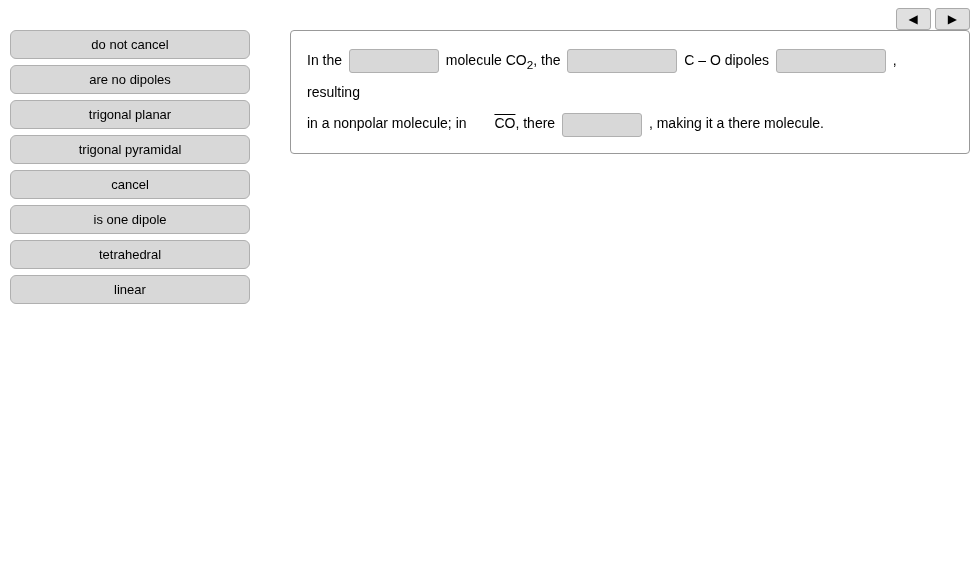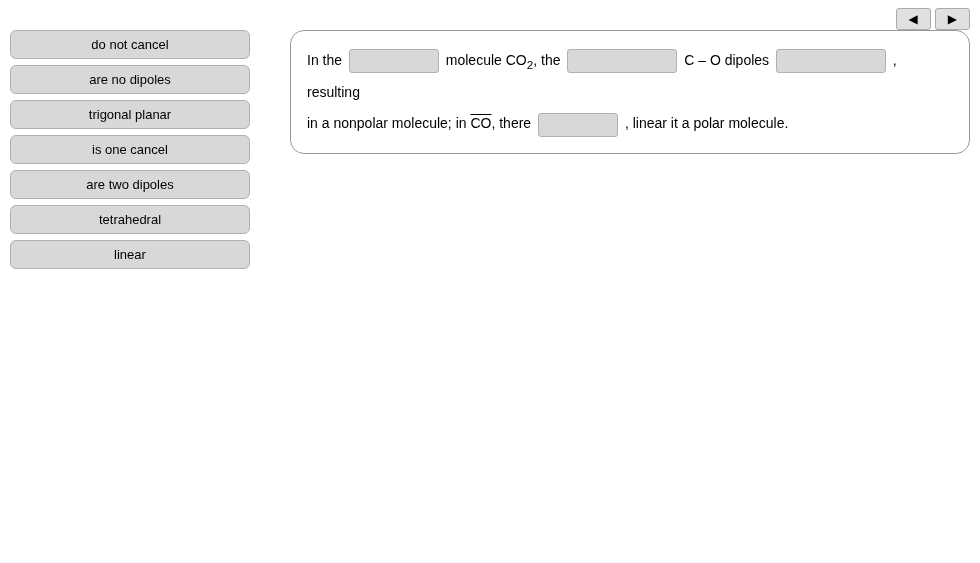--- a/index.html
+++ b/index.html
@@ -48,21 +48,21 @@
       width: 240px;
     }
 
     .right-panel {
       flex: 1;
       padding-top: 20px;
     }
 
     .question-box {
       border: 1px solid #999999;
-      border-radius: 14px;
+      border-radius: 4px;
       padding: 14px 16px;
       line-height: 2.2;
       font-size: 14px;
       background: #ffffff;
     }
 
     .drop-zone {
       display: inline-block;
       width: 90px;
       height: 24px;
@@ -106,35 +106,36 @@
     <button class="nav-btn">◀</button>
     <button class="nav-btn">▶</button>
   </div>
 
   <div class="page-container">
 
     <div class="left-panel">
       <div class="drag-item">do not cancel</div>
       <div class="drag-item">are no dipoles</div>
       <div class="drag-item">trigonal planar</div>
-      <div class="drag-item">is one cancel</div>
-      <div class="drag-item">are two dipoles</div>
+      <div class="drag-item">trigonal pyramidal</div>
+      <div class="drag-item">cancel</div>
+      <div class="drag-item">is one dipole</div>
       <div class="drag-item">tetrahedral</div>
       <div class="drag-item">linear</div>
     </div>
 
     <div class="right-panel">
       <div class="question-box">
         <span>In the</span>
         <span class="drop-zone"></span>
         <span> molecule CO<sub>2</sub>, the</span>
         <span class="drop-zone wide"></span>
         <span> C – O dipoles</span>
         <span class="drop-zone wide"></span>
         <span>, resulting</span>
         <br>
-        <span>in a nonpolar molecule; in <span style="text-decoration: overline; font-style: normal;">CO</span>, there</span>
+        <span>in a nonpolar molecule; in <span style="text-decoration: overline; font-style: normal; margin-left: 24px;">CO</span>, there</span>
         <span class="drop-zone medium"></span>
-        <span>, linear it a polar molecule.</span>
+        <span>, making it a there molecule.</span>
       </div>
     </div>
   </div>
 </div>
 
 </body></html>

